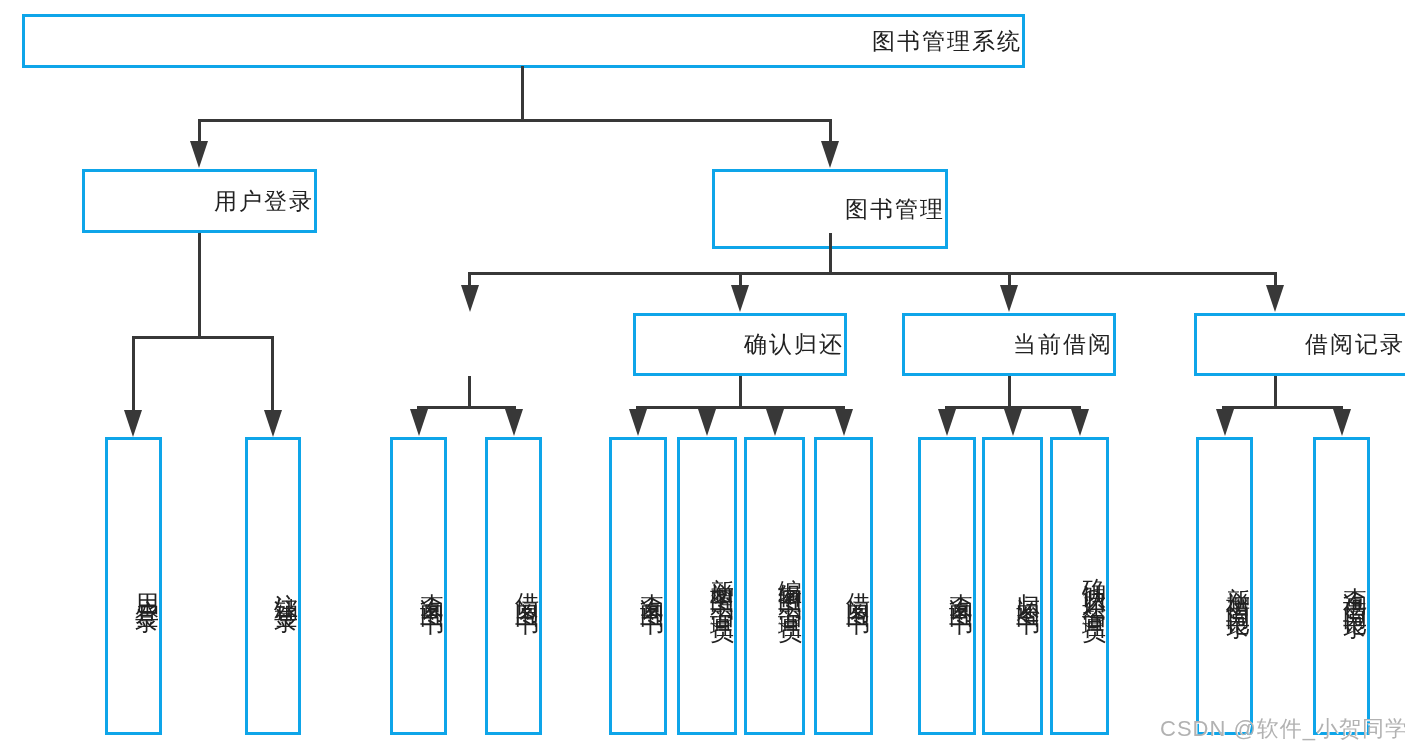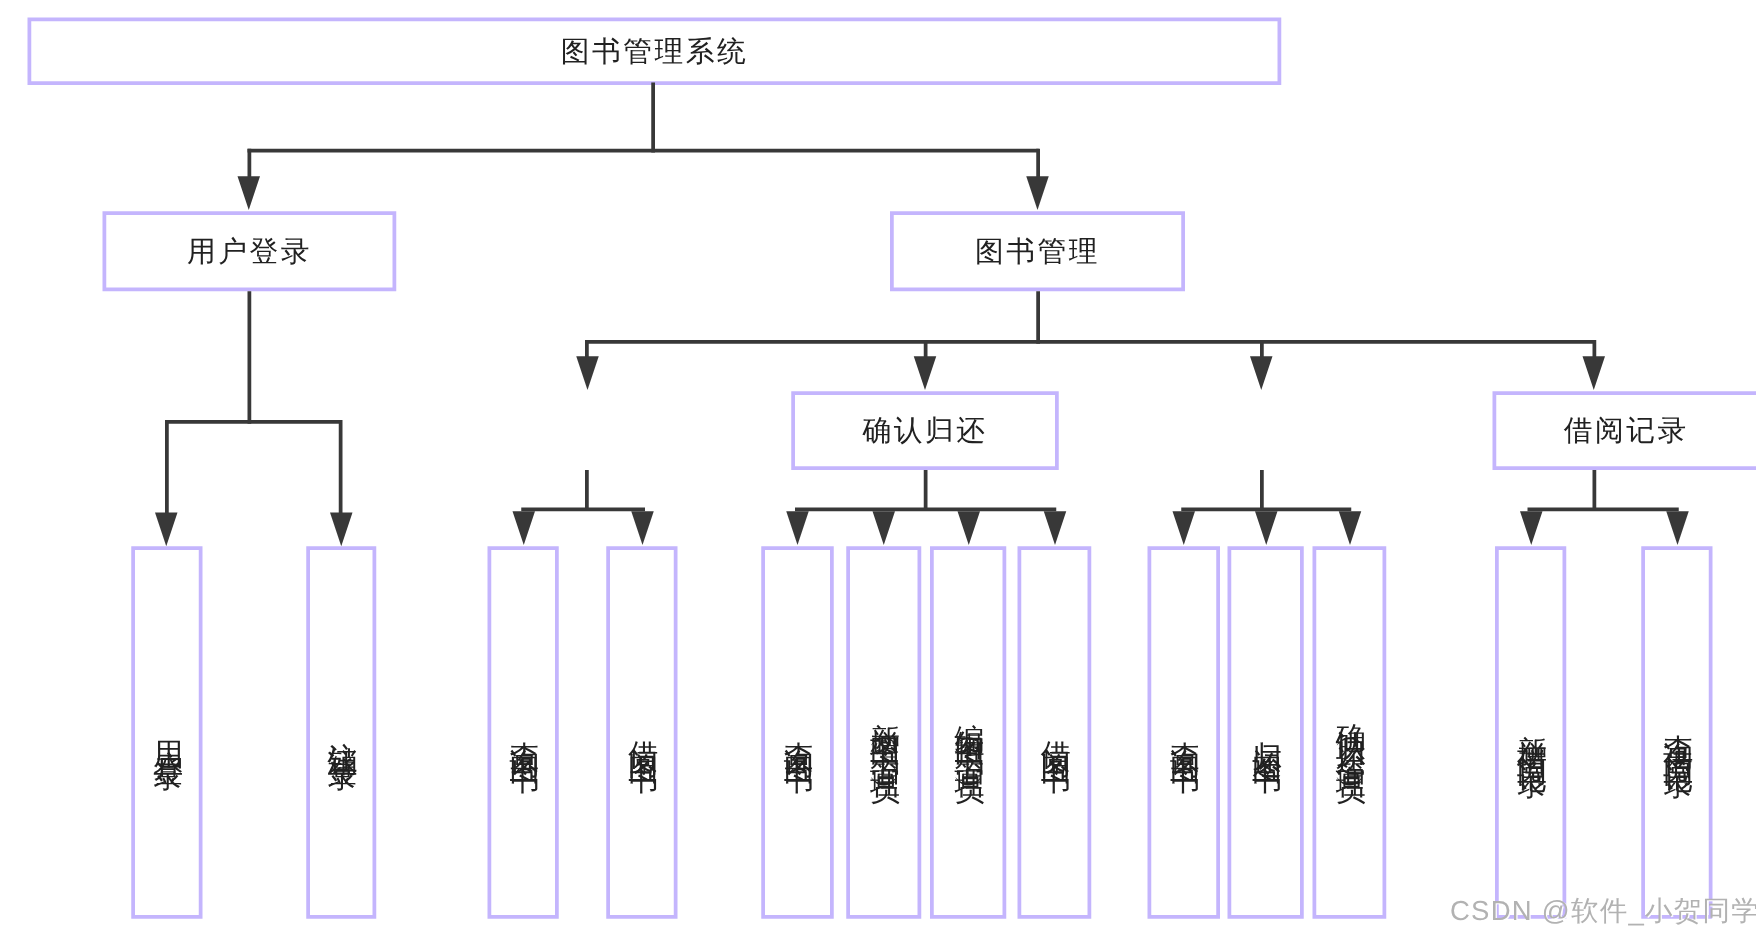--- a/index.html
+++ b/index.html
@@ -5,22 +5,22 @@
   * { margin:0; padding:0; box-sizing:border-box; }
   html,body { background:#ffffff; }
   .stage {
     position:relative; width:1405px; height:747px;
     background:#ffffff; overflow:hidden;
     font-family:"Liberation Sans", sans-serif;
     color:#212121;
   }
   .box {
     position:absolute; background:#ffffff;
-    border:3px solid #c4b5fd;
-    display:flex; align-items:center; justify-content:center;
+    border:3px solid #0ea5e9;
+    display:flex; align-items:center; justify-content:flex-end;
     font-size:23px; letter-spacing:2px; color:#212121;
     text-align:center;
   }
   .leaf { font-size:24px; }
   .vtext {
     writing-mode:vertical-rl; text-orientation:mixed;
     letter-spacing:6px; line-height:1;
     white-space:nowrap;
   }
   .hline { position:absolute; height:3px; background:#383838; }
@@ -51,21 +51,21 @@
   <div class="vline" style="left:521px; top:66px;  height:56px;"></div>
   <div class="hline" style="left:198px; top:119px; width:633px;"></div>
   <div class="vline" style="left:198px; top:119px; height:24px;"></div>
   <div class="vline" style="left:829px; top:119px; height:24px;"></div>
   <div class="arrow" style="left:190px; top:141px;"></div>
   <div class="arrow" style="left:821px; top:141px;"></div>
 
   <div class="box" style="left:82px; top:169px; width:235px; height:64px;">
     <span>用户登录</span>
   </div>
-  <div class="box" style="left:712px; top:169px; width:236px; height:64px;">
+  <div class="box" style="left:712px; top:169px; width:236px; height:80px;">
     <span>图书管理</span>
   </div>
 
   <div class="vline" style="left:198px; top:233px; height:106px;"></div>
   <div class="hline" style="left:132px; top:336px; width:141px;"></div>
   <div class="vline" style="left:132px; top:336px; height:76px;"></div>
   <div class="vline" style="left:271px; top:336px; height:76px;"></div>
   <div class="arrow" style="left:124px; top:410px;"></div>
   <div class="arrow" style="left:264px; top:410px;"></div>
 
@@ -75,20 +75,23 @@
   <div class="vline" style="left:739px;  top:272px; height:15px;"></div>
   <div class="vline" style="left:1008px; top:272px; height:15px;"></div>
   <div class="vline" style="left:1274px; top:272px; height:15px;"></div>
   <div class="arrow" style="left:461px;  top:285px;"></div>
   <div class="arrow" style="left:731px;  top:285px;"></div>
   <div class="arrow" style="left:1000px; top:285px;"></div>
   <div class="arrow" style="left:1266px; top:285px;"></div>
 
   <div class="box" style="left:633px;  top:313px; width:214px; height:63px;">
     <span>确认归还</span>
+  </div>
+  <div class="box" style="left:902px;  top:313px; width:214px; height:63px;">
+    <span>当前借阅</span>
   </div>
   <div class="box" style="left:1170px; top:313px; width:214px; height:63px;margin-left:24px;">
     <span>借阅记录</span>
   </div>
 
   <div class="vline" style="left:468px; top:376px; height:32px;"></div>
   <div class="hline" style="left:417px; top:406px; width:99px;"></div>
   <div class="arrow" style="left:410px; top:409px;"></div>
   <div class="arrow" style="left:505px; top:409px;"></div>
 

